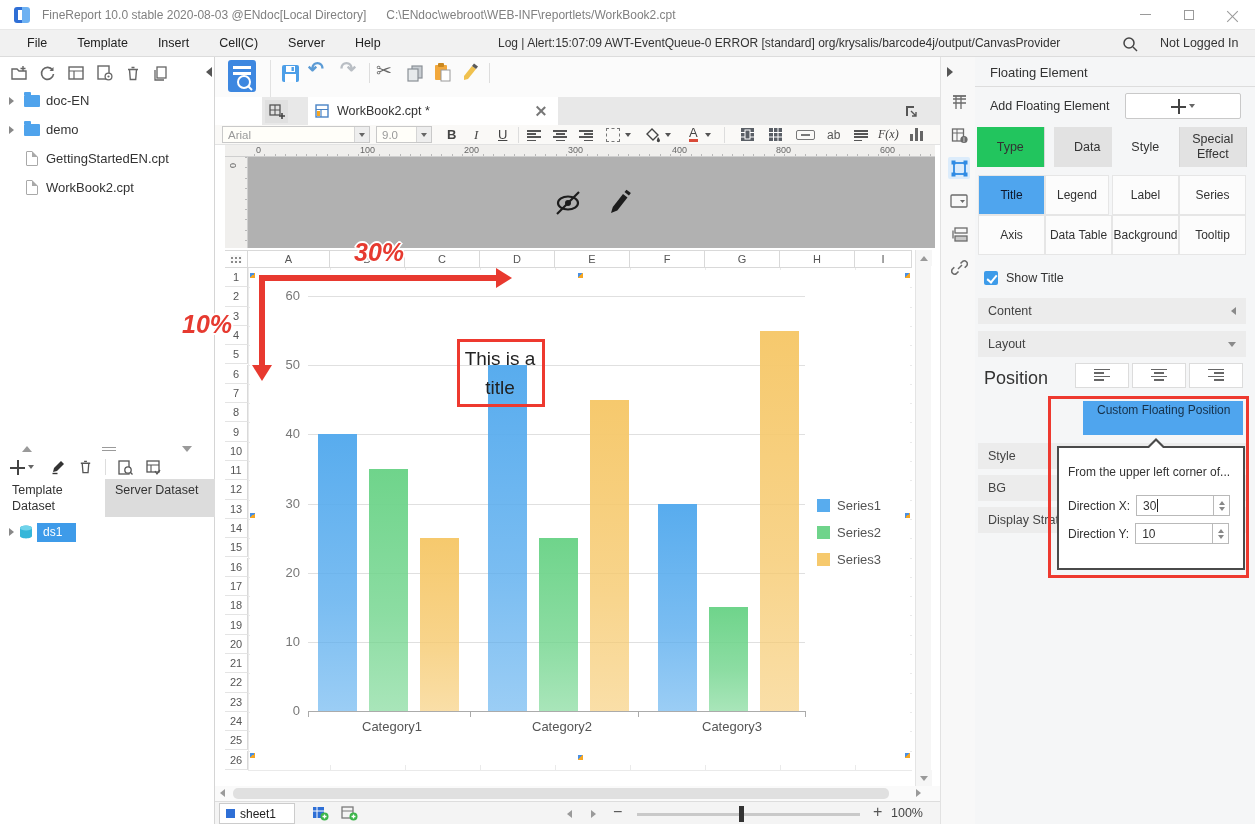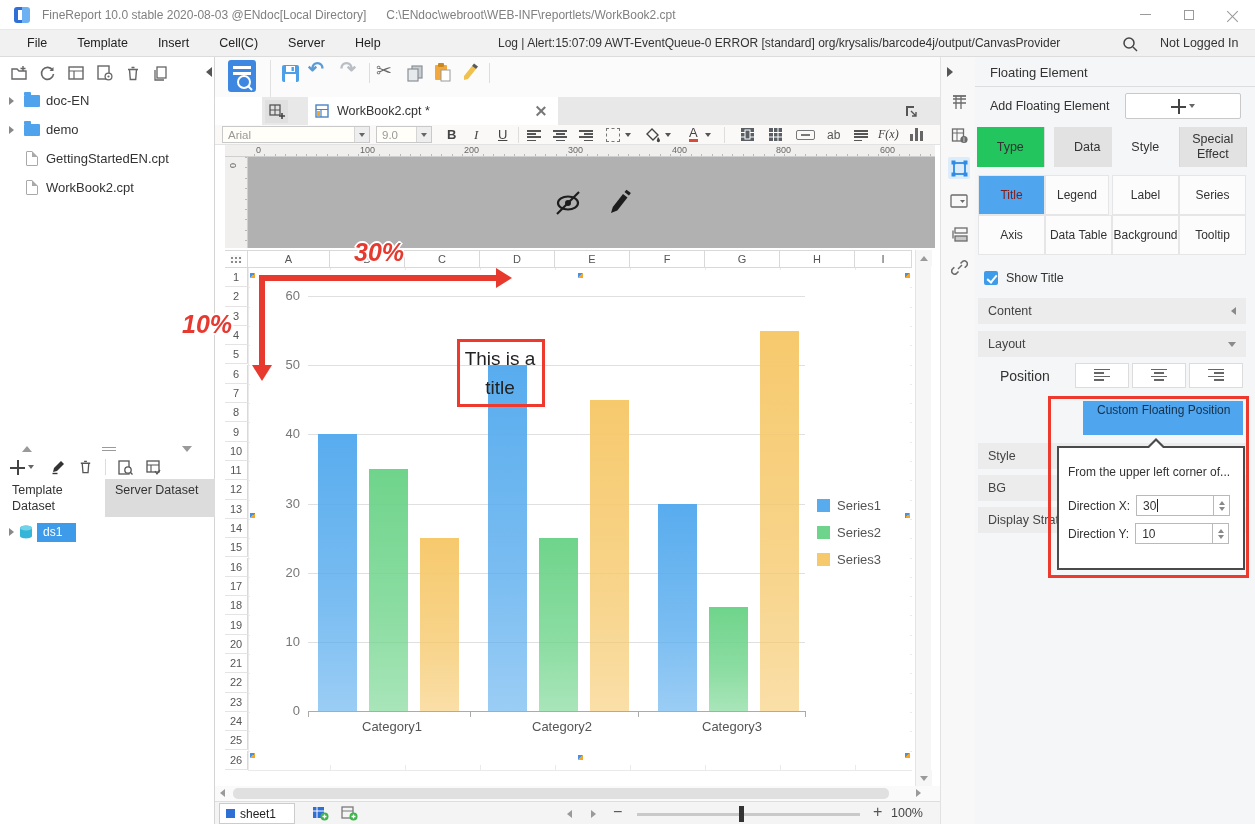--- a/index.html
+++ b/index.html
@@ -126,28 +126,28 @@
 .strip-ic{position:absolute;left:7px;width:22px;height:22px;display:flex;align-items:center;justify-content:center}
 .strip-sel{background:#dcecfb;border-radius:2px}
 
 #right-panel{position:absolute;left:975px;top:57px;width:280px;height:767px;background:#f5f6f7}
 #rp-title{position:absolute;left:15px;top:8px;font-size:13px;color:#333}
 #rp-div{position:absolute;left:0;top:29px;width:280px;height:1px;background:#ddd}
 #rp-add-label{position:absolute;left:15px;top:42px;font-size:12.5px;color:#333}
 #rp-add-btn{position:absolute;left:150px;top:36px;width:116px;height:26px;background:#fff;border:1px solid #c9c9c9;border-radius:2px;display:flex;align-items:center;justify-content:center}
 .rp-tab{position:absolute;height:40px;display:flex;align-items:center;justify-content:center;text-align:center;font-size:12.5px;color:#333;line-height:15px;border-right:1px solid #d8d8d8}
 .rp-subtab{position:absolute;height:40px;background:#fcfcfc;border:1px solid #e6e6e6;display:flex;align-items:center;justify-content:center;text-align:center;font-size:12px;color:#333;line-height:14px;overflow:hidden;white-space:normal}
-.rp-subtab.active{background:#4fa5ee;color:#7f1d1d}
+.rp-subtab.active{background:#4fa5ee;color:#0f172a}
 #rp-showtitle{position:absolute;left:9px;top:214px;display:flex;align-items:center;gap:8px;font-size:12.5px;color:#333}
 #rp-check{width:14px;height:14px;background:#3d9be9;border-radius:2px;position:relative}
 #rp-check:after{content:"";position:absolute;left:4.5px;top:1.5px;width:4px;height:8px;border:solid #fff;border-width:0 2px 2px 0;transform:rotate(40deg)}
 .rp-section{position:absolute;left:3px;width:268px;height:26px;background:#ececec;display:flex;align-items:center;padding:0 10px;font-size:12.5px;color:#444;white-space:nowrap;overflow:hidden}
 .sec-arrow-l{margin-left:auto;width:0;height:0;border-top:4px solid transparent;border-bottom:4px solid transparent;border-right:5px solid #8a8a8a}
 .sec-arrow-d{margin-left:auto;width:0;height:0;border-left:4px solid transparent;border-right:4px solid transparent;border-top:5px solid #8a8a8a}
-#rp-pos-label{position:absolute;left:25px;top:311px;font-size:14px;color:#333}
+#rp-pos-label{position:absolute;left:9px;top:311px;font-size:18px;color:#333}
 .pos-btn{position:absolute;top:306px;width:54px;height:25px;background:#fff;border:1px solid #dcdcdc;display:flex;align-items:center;justify-content:center}
 .pos-ic i{display:block;height:1.7px;background:#666;margin-bottom:1.8px}
 #rp-bluebtn{position:absolute;left:108px;top:344px;width:160px;height:34px;background:#4fa5ee;font-size:12px;color:#16314a;line-height:15px;padding:2px 0 0 14px;z-index:4}
 #rp-popup{position:absolute;left:82px;top:389px;width:188px;height:124px;background:#fff;border:2px solid #4a4a4a;z-index:5}
 #popup-caret{position:absolute;left:172px;top:381px;width:0;height:0;border-left:9px solid transparent;border-right:9px solid transparent;border-bottom:9px solid #4a4a4a;z-index:6}
 #popup-caret:after{content:"";position:absolute;left:-7px;top:3px;border-left:7px solid transparent;border-right:7px solid transparent;border-bottom:7px solid #fff}
 #popup-hint{position:absolute;left:9px;top:17px;font-size:12px;color:#333;white-space:nowrap}
 .popup-row{position:absolute;left:9px;display:flex;align-items:center;font-size:12px;color:#333}
 .popup-input{width:78px;height:21px;background:#fff;border:1px solid #b9b9b9;margin-left:6px;display:flex;align-items:center;padding-left:6px}
 .txt-caret{width:1px;height:13px;background:#222;margin-left:1px}

